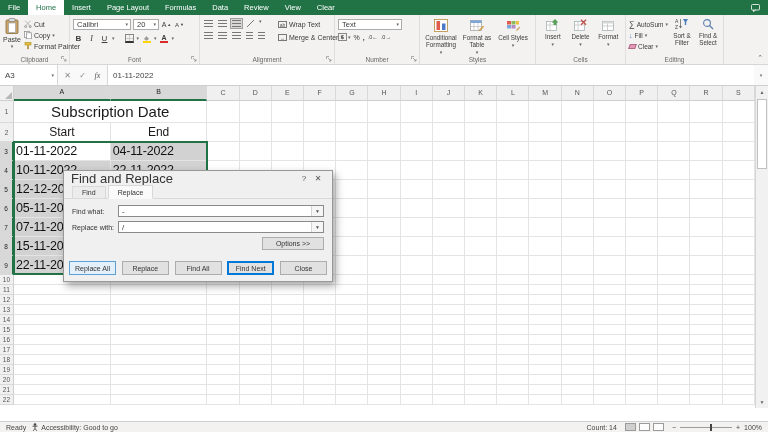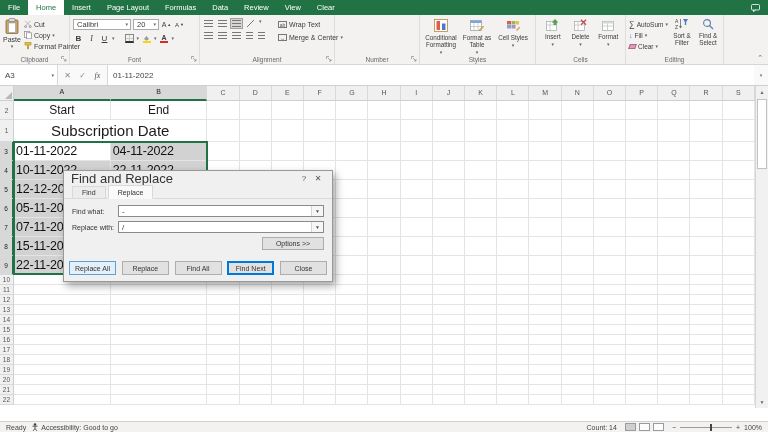--- a/index.html
+++ b/index.html
@@ -334,20 +334,44 @@
           </div>
         </div>
       </div>
       <div class="rg-label">Alignment</div>
       <div class="rg-launch"><svg width="6" height="6" viewBox="0 0 6 6">
             <path d="M0.5 0.5 H3 M0.5 0.5 V3 M2 2 L5 5 M5 5 H3 M5 5 V3" stroke="#8a8a8a" stroke-width="0.7" fill="none"></path>
           </svg></div>
     </div>
 
     <div class="rgroup" style="width:85px">
+      <div class="num-rows">
+        <div class="combo" style="width:64px">
+            <span>Text</span>
+            <span class="dd">▾</span>
+          </div>
+        <div class="num-ics">
+          <div class="nbtn">
+              <span style="border:1px solid #888;width:9px;height:8px;font-size:5.5px;text-align:center;line-height:7px">$</span>
+              <span class="dd">▾</span>
+            </div>
+          <div class="nbtn">
+              <span>%</span>
+            </div>
+          <div class="nbtn">
+              <span style="font-weight:bold">,</span>
+            </div>
+          <div class="nbtn">
+              <span style="font-size:5.5px">.0←</span>
+            </div>
+          <div class="nbtn">
+              <span style="font-size:5.5px">.0→</span>
+            </div>
+        </div>
+      </div>
       <div class="rg-label">Number</div>
       <div class="rg-launch"><svg width="6" height="6" viewBox="0 0 6 6">
             <path d="M0.5 0.5 H3 M0.5 0.5 V3 M2 2 L5 5 M5 5 H3 M5 5 V3" stroke="#8a8a8a" stroke-width="0.7" fill="none"></path>
           </svg></div>
     </div>
 
     <div class="rgroup" style="width:116px">
       <div class="vbtns">
         <div class="vbtn">
           <span><svg width="14" height="13" viewBox="0 0 14 13">
@@ -500,45 +524,45 @@
           <div class="g-ch ">K</div>
           <div class="g-ch ">L</div>
           <div class="g-ch ">M</div>
           <div class="g-ch ">N</div>
           <div class="g-ch ">O</div>
           <div class="g-ch ">P</div>
           <div class="g-ch ">Q</div>
           <div class="g-ch ">R</div>
           <div class="g-ch ">S</div>
         </div>
+        <div class="g-row h1">
+          <div class="g-rh">1</div>
+          <div class="g-cell merged">Subscription Date</div>
+          <div class="g-cell"></div>
+          <div class="g-cell"></div>
+          <div class="g-cell"></div>
+          <div class="g-cell"></div>
+          <div class="g-cell"></div>
+          <div class="g-cell"></div>
+          <div class="g-cell"></div>
+          <div class="g-cell"></div>
+          <div class="g-cell"></div>
+          <div class="g-cell"></div>
+          <div class="g-cell"></div>
+          <div class="g-cell"></div>
+          <div class="g-cell"></div>
+          <div class="g-cell"></div>
+          <div class="g-cell"></div>
+          <div class="g-cell"></div>
+          <div class="g-cell"></div>
+        </div>
         <div class="g-row h2">
           <div class="g-rh">2</div>
           <div class="g-cell ab hdr2">Start</div>
           <div class="g-cell ab hdr2">End</div>
-          <div class="g-cell"></div>
-          <div class="g-cell"></div>
-          <div class="g-cell"></div>
-          <div class="g-cell"></div>
-          <div class="g-cell"></div>
-          <div class="g-cell"></div>
-          <div class="g-cell"></div>
-          <div class="g-cell"></div>
-          <div class="g-cell"></div>
-          <div class="g-cell"></div>
-          <div class="g-cell"></div>
-          <div class="g-cell"></div>
-          <div class="g-cell"></div>
-          <div class="g-cell"></div>
-          <div class="g-cell"></div>
-          <div class="g-cell"></div>
-          <div class="g-cell"></div>
-        </div>
-        <div class="g-row h1">
-          <div class="g-rh">1</div>
-          <div class="g-cell merged">Subscription Date</div>
           <div class="g-cell"></div>
           <div class="g-cell"></div>
           <div class="g-cell"></div>
           <div class="g-cell"></div>
           <div class="g-cell"></div>
           <div class="g-cell"></div>
           <div class="g-cell"></div>
           <div class="g-cell"></div>
           <div class="g-cell"></div>
           <div class="g-cell"></div>

